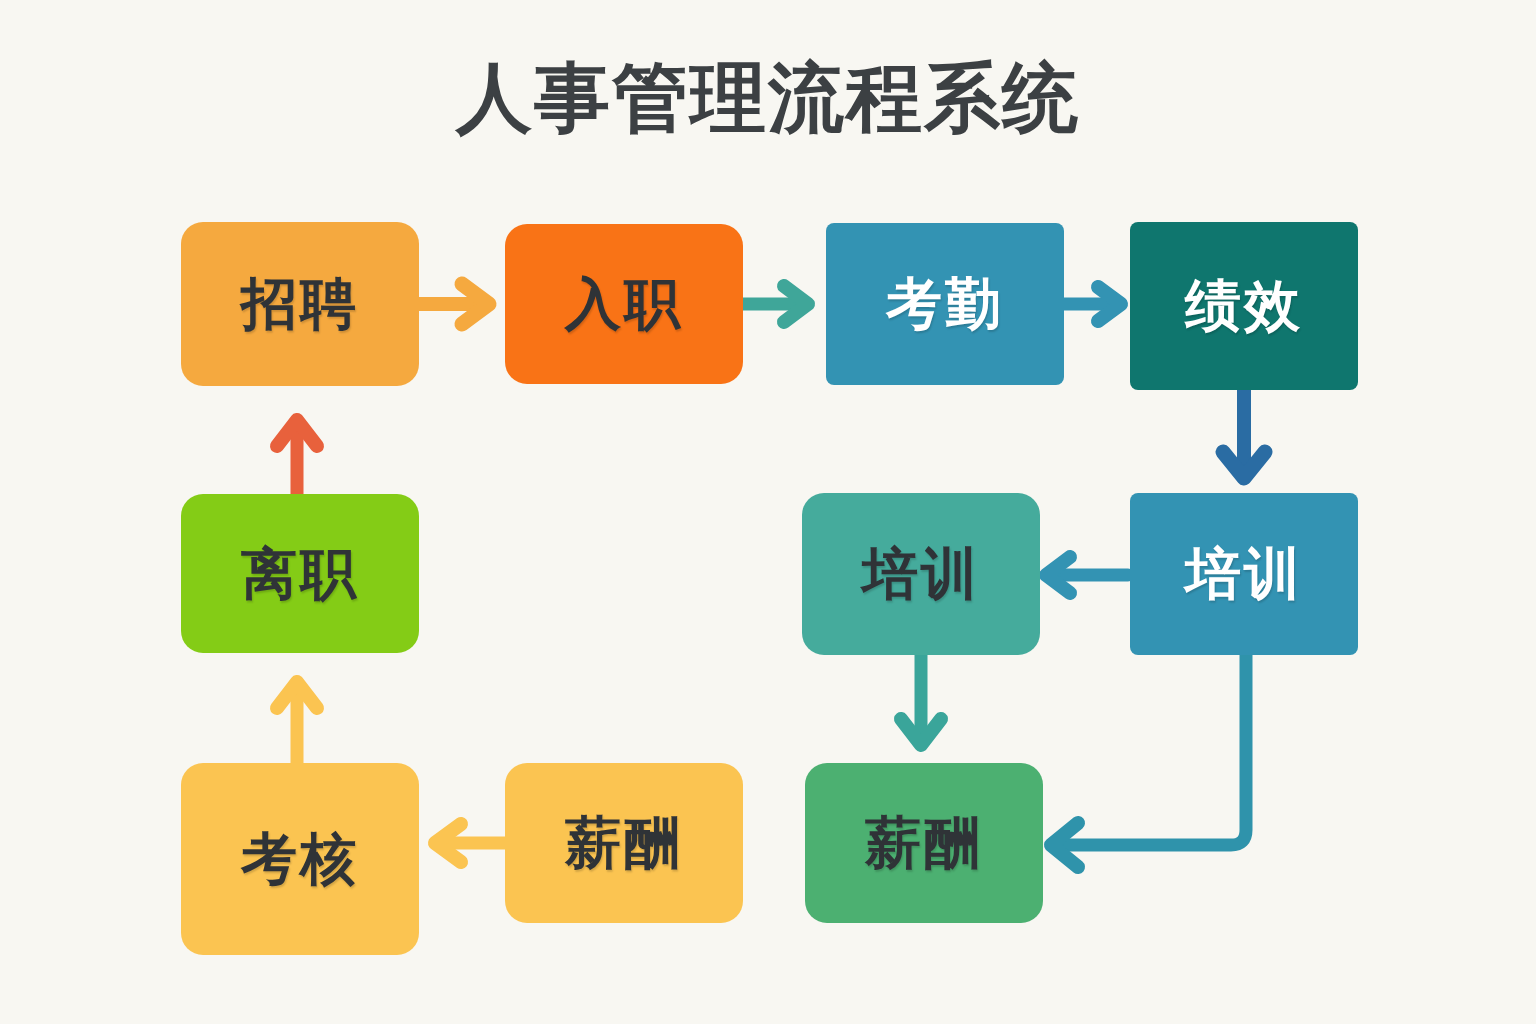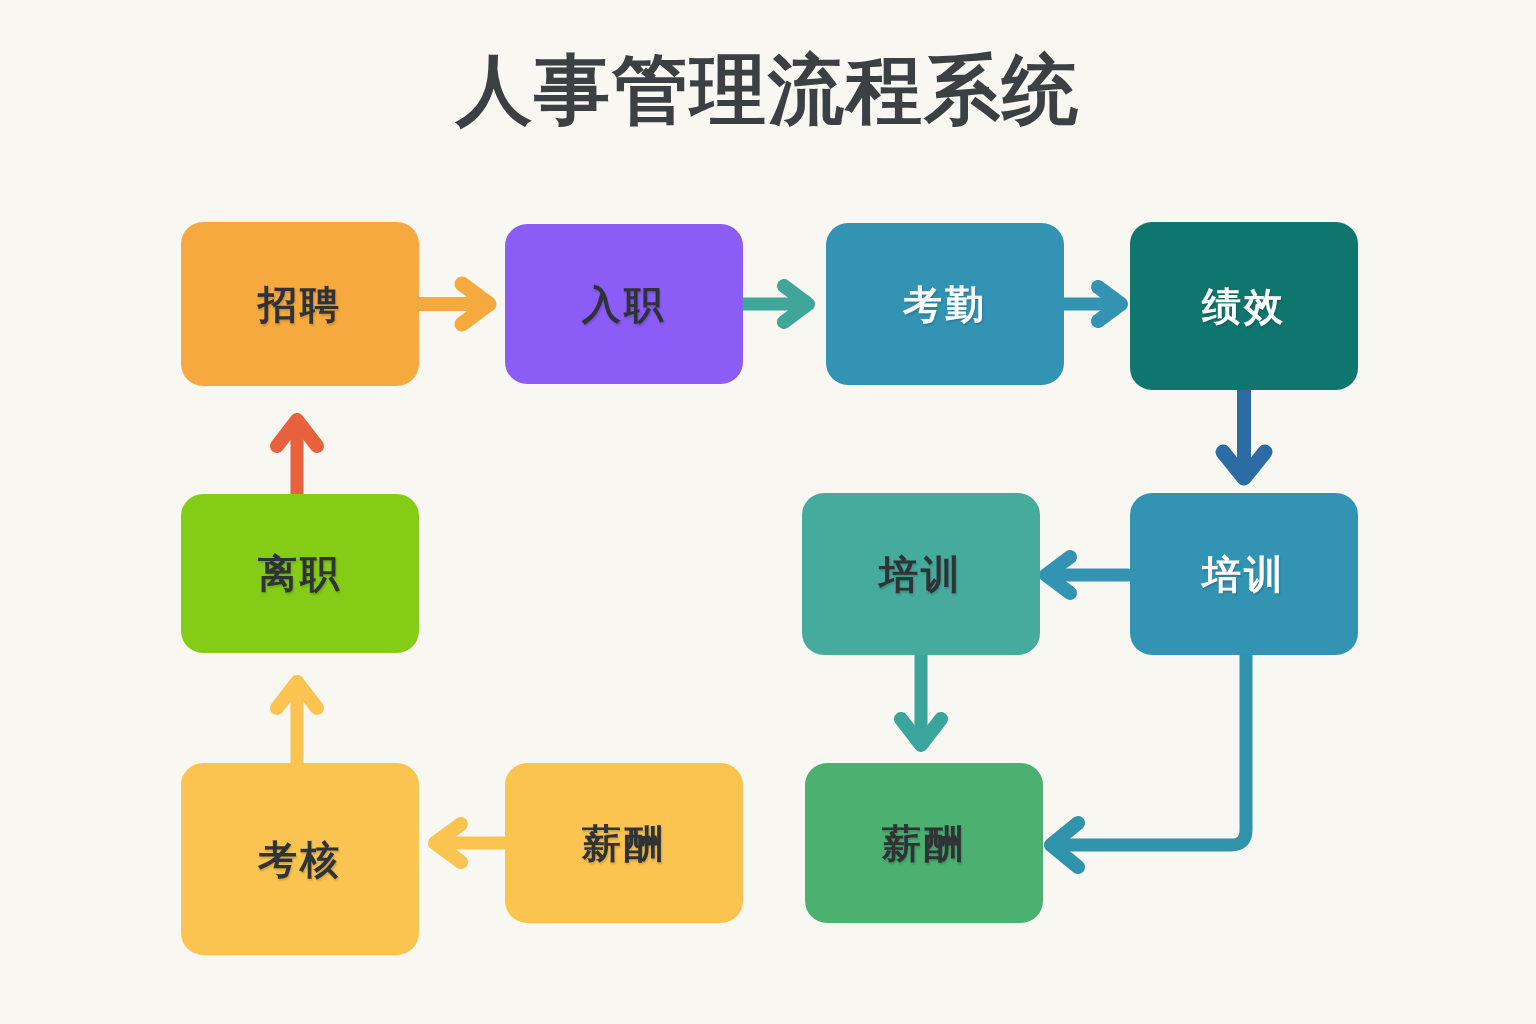--- a/index.html
+++ b/index.html
@@ -15,46 +15,46 @@
   }
   #canvas {
     position: relative;
     width: 1536px;
     height: 1024px;
     background: #f8f7f2;
   }
   #title {
     position: absolute;
     left: 0;
-    top: 52px;
+    top: 60px;
     width: 1536px;
     text-align: center;
     font-size: 76px;
     font-weight: bold;
     color: #3c4043;
     letter-spacing: 2px;
     line-height: 1;
     white-space: nowrap;
   }
   .node {
     position: absolute;
     border-radius: 22px;
     display: flex;
     align-items: center;
     justify-content: center;
     box-sizing: border-box;
-    font-size: 39px;
+    font-size: 56px;
     font-weight: bold;
     letter-spacing: 3px;
     line-height: 1;
     text-shadow: 1px 2px 2px rgba(0,0,0,0.16);
     user-select: none;
   }
   .node.dark-text { color: #2f3337; }
-  .node.light-text { color: #ffffff; }
+  .node.light-text { color: #ffffff; border-radius: 8px; }
 
   #arrow-layer {
     position: absolute;
     left: 0;
     top: 0;
     width: 1536px;
     height: 1024px;
     pointer-events: none;
   }
 </style>
@@ -115,21 +115,21 @@
     <g>
       <path d="M297 494 L 297 428" stroke="#e8613c" stroke-width="13" stroke-linecap="round" fill="none"></path>
       <path d="M277 446 L 297 420 L 317 446" stroke="#e8613c" stroke-width="14" stroke-linecap="round" stroke-linejoin="round" fill="none"></path>
     </g>
   </svg>
 
   <div id="nodes">
       <div class="node dark-text" style="left: 181px; top: 222px; width: 238px; height: 164px; background: rgb(245, 169, 63); color: rgb(47, 51, 55);">
         <span>招聘</span>
       </div>
-      <div class="node dark-text" style="left: 505px; top: 224px; width: 238px; height: 160px; background: #8b5cf6; color: rgb(47, 51, 55);">
+      <div class="node dark-text" style="left: 505px; top: 224px; width: 238px; height: 160px; background: #f97316; color: rgb(47, 51, 55);">
         <span>入职</span>
       </div>
       <div class="node light-text" style="left: 826px; top: 223px; width: 238px; height: 162px; background: rgb(51, 147, 179); color: rgb(255, 255, 255);">
         <span>考勤</span>
       </div>
       <div class="node light-text" style="left: 1130px; top: 222px; width: 228px; height: 168px; background: #0f766e; color: rgb(255, 255, 255);">
         <span>绩效</span>
       </div>
       <div class="node dark-text" style="left: 181px; top: 494px; width: 238px; height: 159px; background: #84cc16; color: rgb(47, 51, 55);">
         <span>离职</span>

